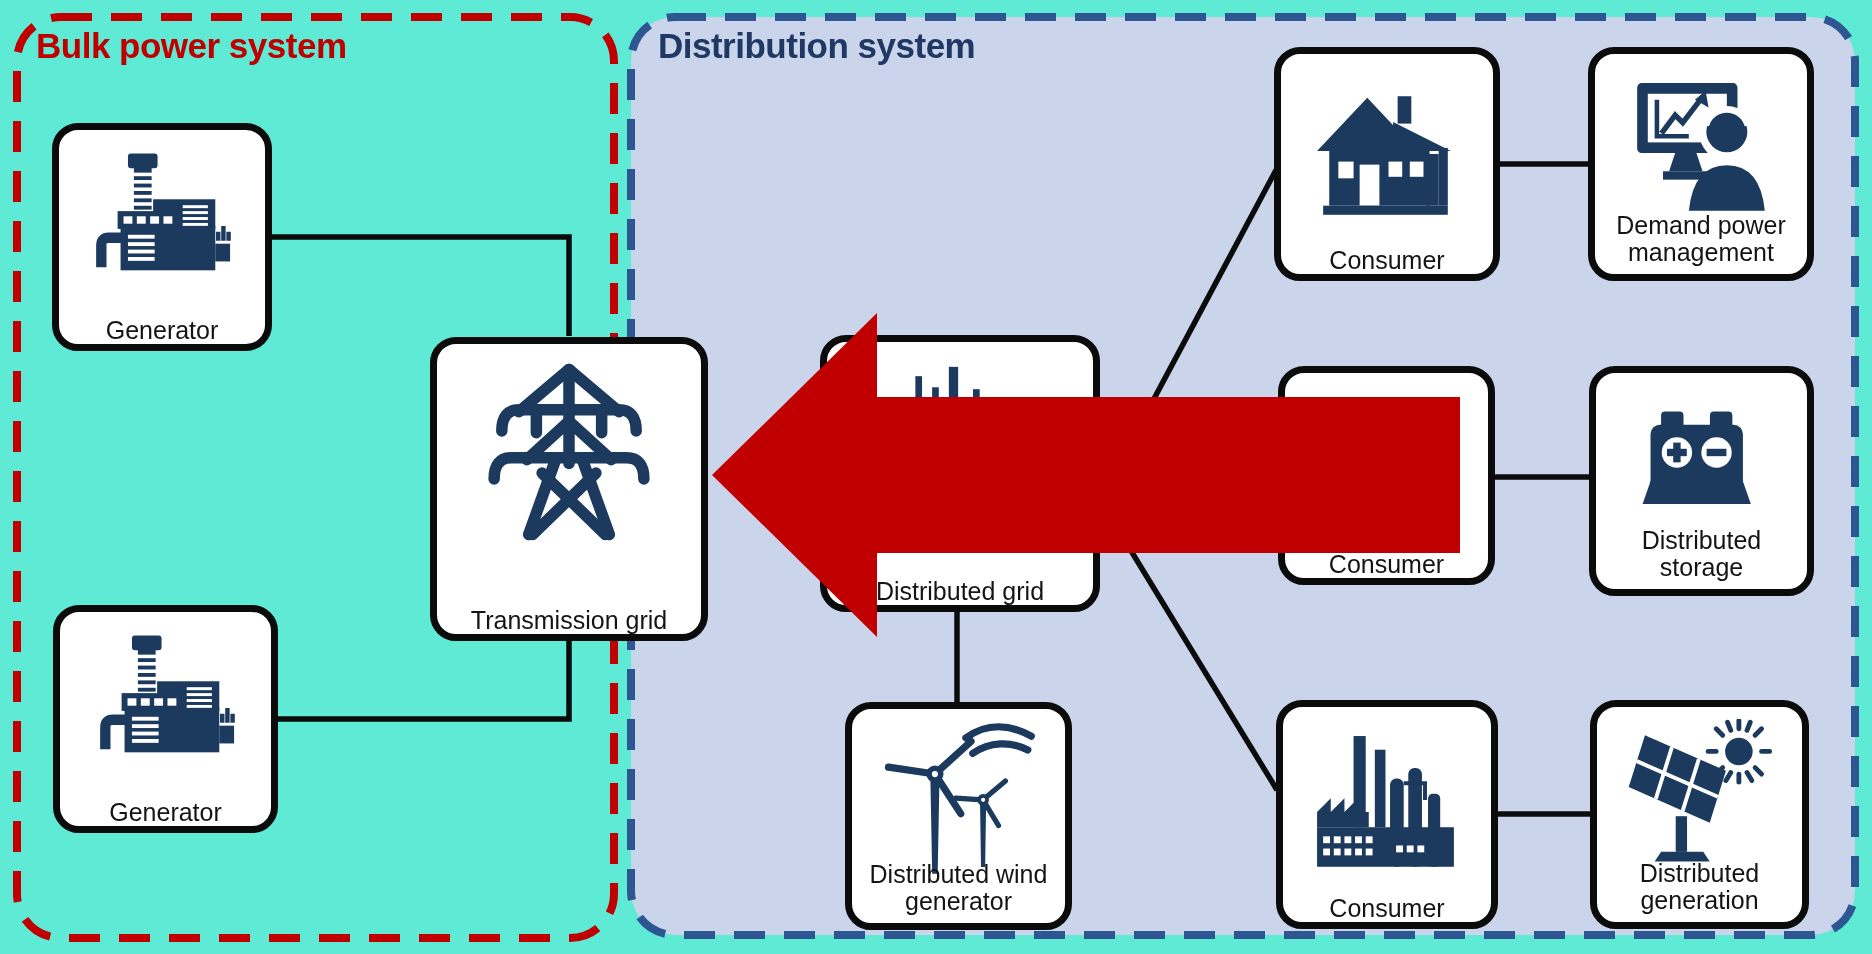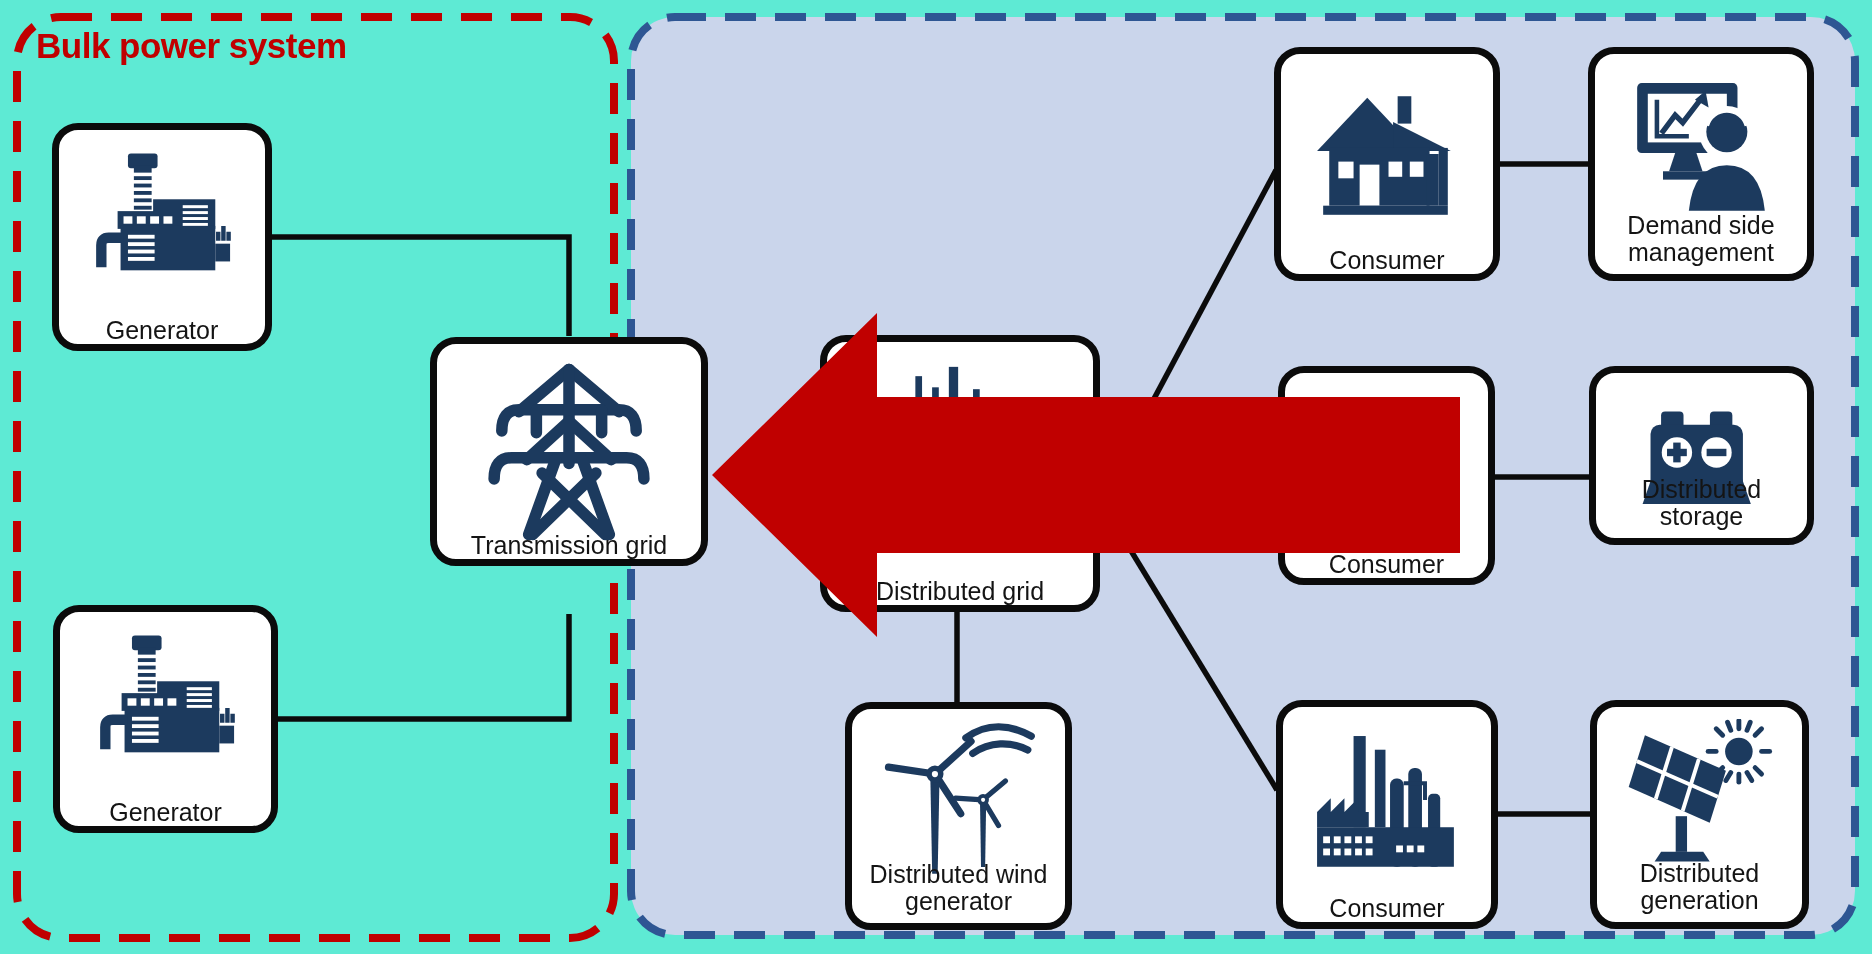--- a/index.html
+++ b/index.html
@@ -19,26 +19,26 @@
   }
   .icon{position:absolute;left:0;right:0;display:flex;justify-content:center;}
   .label{
     position:absolute;left:0;right:0;bottom:0;text-align:center;
     font-size:25px;color:#141414;line-height:1.08;
   }
   .label.two{bottom:8px;padding:0 16px;}
   
   #generator-top{left:52px;top:123px;width:220px;height:228px;}
   #generator-bottom{left:53px;top:605px;width:225px;height:228px;}
-  #transmission-grid{left:430px;top:337px;width:278px;height:229px;}
+  #transmission-grid{left:430px;top:337px;width:278px;height:304px;}
   #distribution-grid{left:820px;top:335px;width:280px;height:277px;}
   #consumer-house{left:1274px;top:47px;width:226px;height:234px;}
   #demand-side-management{left:1588px;top:47px;width:226px;height:234px;}
   #consumer-building{left:1278px;top:366px;width:217px;height:219px;}
-  #distributed-storage{left:1589px;top:366px;width:225px;height:179px;}
+  #distributed-storage{left:1589px;top:366px;width:225px;height:230px;}
   #consumer-factory{left:1276px;top:700px;width:222px;height:229px;}
   #distributed-generation{left:1590px;top:700px;width:219px;height:229px;}
   #distributed-wind-generator{left:845px;top:702px;width:227px;height:228px;}
 </style>
 </head>
 <body>
 
 <div id="canvas">
 
   <svg id="bg-layer" viewBox="0 0 1872 954">
@@ -54,20 +54,21 @@
       <path d="M1100,500 L1276,170"></path>
       <path d="M1100,477 H1280"></path>
       <path d="M1100,500 L1277,790"></path>
       <path d="M1498,164 H1590"></path>
       <path d="M1494,477 H1590"></path>
       <path d="M1497,814 H1591"></path>
     </g>
   </svg>
 
   <div class="panel-title" id="bulk-title">Bulk power system</div>
+  <div class="panel-title" id="dist-title">Distribution system</div>
 
   <div class="node" id="generator-top">
     <span class="icon" style="top:16px">
       <svg width="152" height="148" viewBox="0 0 100 100">
         <g fill="#1C3A5E">
           <rect x="27" y="5" width="20" height="10" rx="2"></rect>
           <rect x="31" y="13" width="12" height="40"></rect>
           <rect x="29" y="18" width="16" height="2.4" fill="#fff"></rect>
             <rect x="29" y="23" width="16" height="2.4" fill="#fff"></rect>
           <rect x="29" y="28" width="16" height="2.4" fill="#fff"></rect>
@@ -204,21 +205,21 @@
           <polygon points="53,11 55,22 46,17"></polygon>
           <polygon points="33,52 47,52 51,64 29,64"></polygon>
           <rect x="25" y="64" width="30" height="5.5"></rect>
           <circle cx="67" cy="39" r="18" fill="#fff"></circle>
           <circle cx="67" cy="38" r="13.5"></circle>
           <path d="M54,34 a13.5,13.5 0 0 1 26,0" stroke="#fff" stroke-width="2.6" fill="none"></path>
           <path d="M42,90 Q45,60 67,60 Q89,60 92,90 Z"></path>
         </g>
       </svg>
     </span>
-    <div class="label two">Demand side management</div>
+    <div class="label two">Demand power management</div>
   </div>
 
   <div class="node" id="consumer-building">
     <span class="icon" style="top:22px">
       <svg width="182" height="152" viewBox="0 0 100 100">
         <g fill="#1C3A5E">
           <rect x="20" y="38" width="10" height="48"></rect>
           <rect x="28" y="6" width="38" height="80"></rect>
           <rect x="34" y="14" width="11" height="4" fill="#fff"></rect>
             <rect x="49" y="14" width="11" height="4" fill="#fff"></rect>

